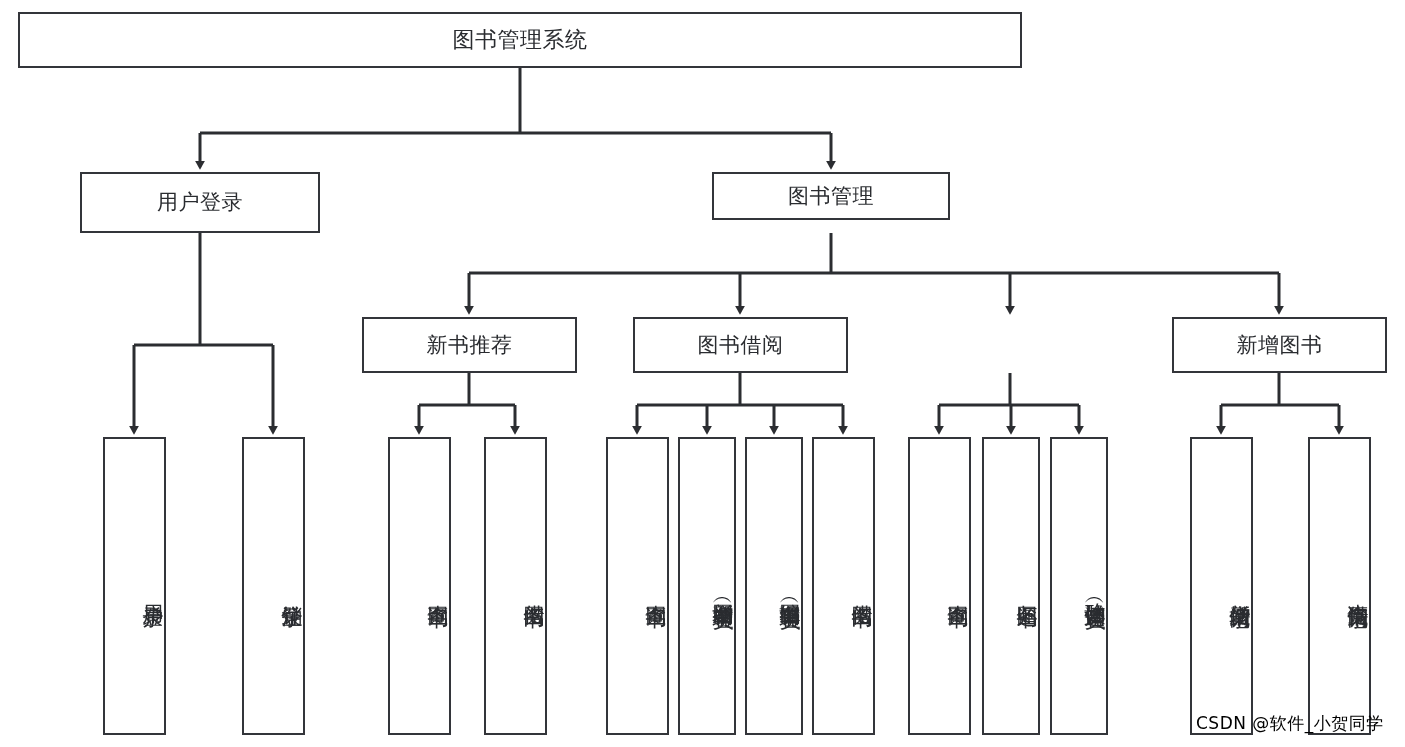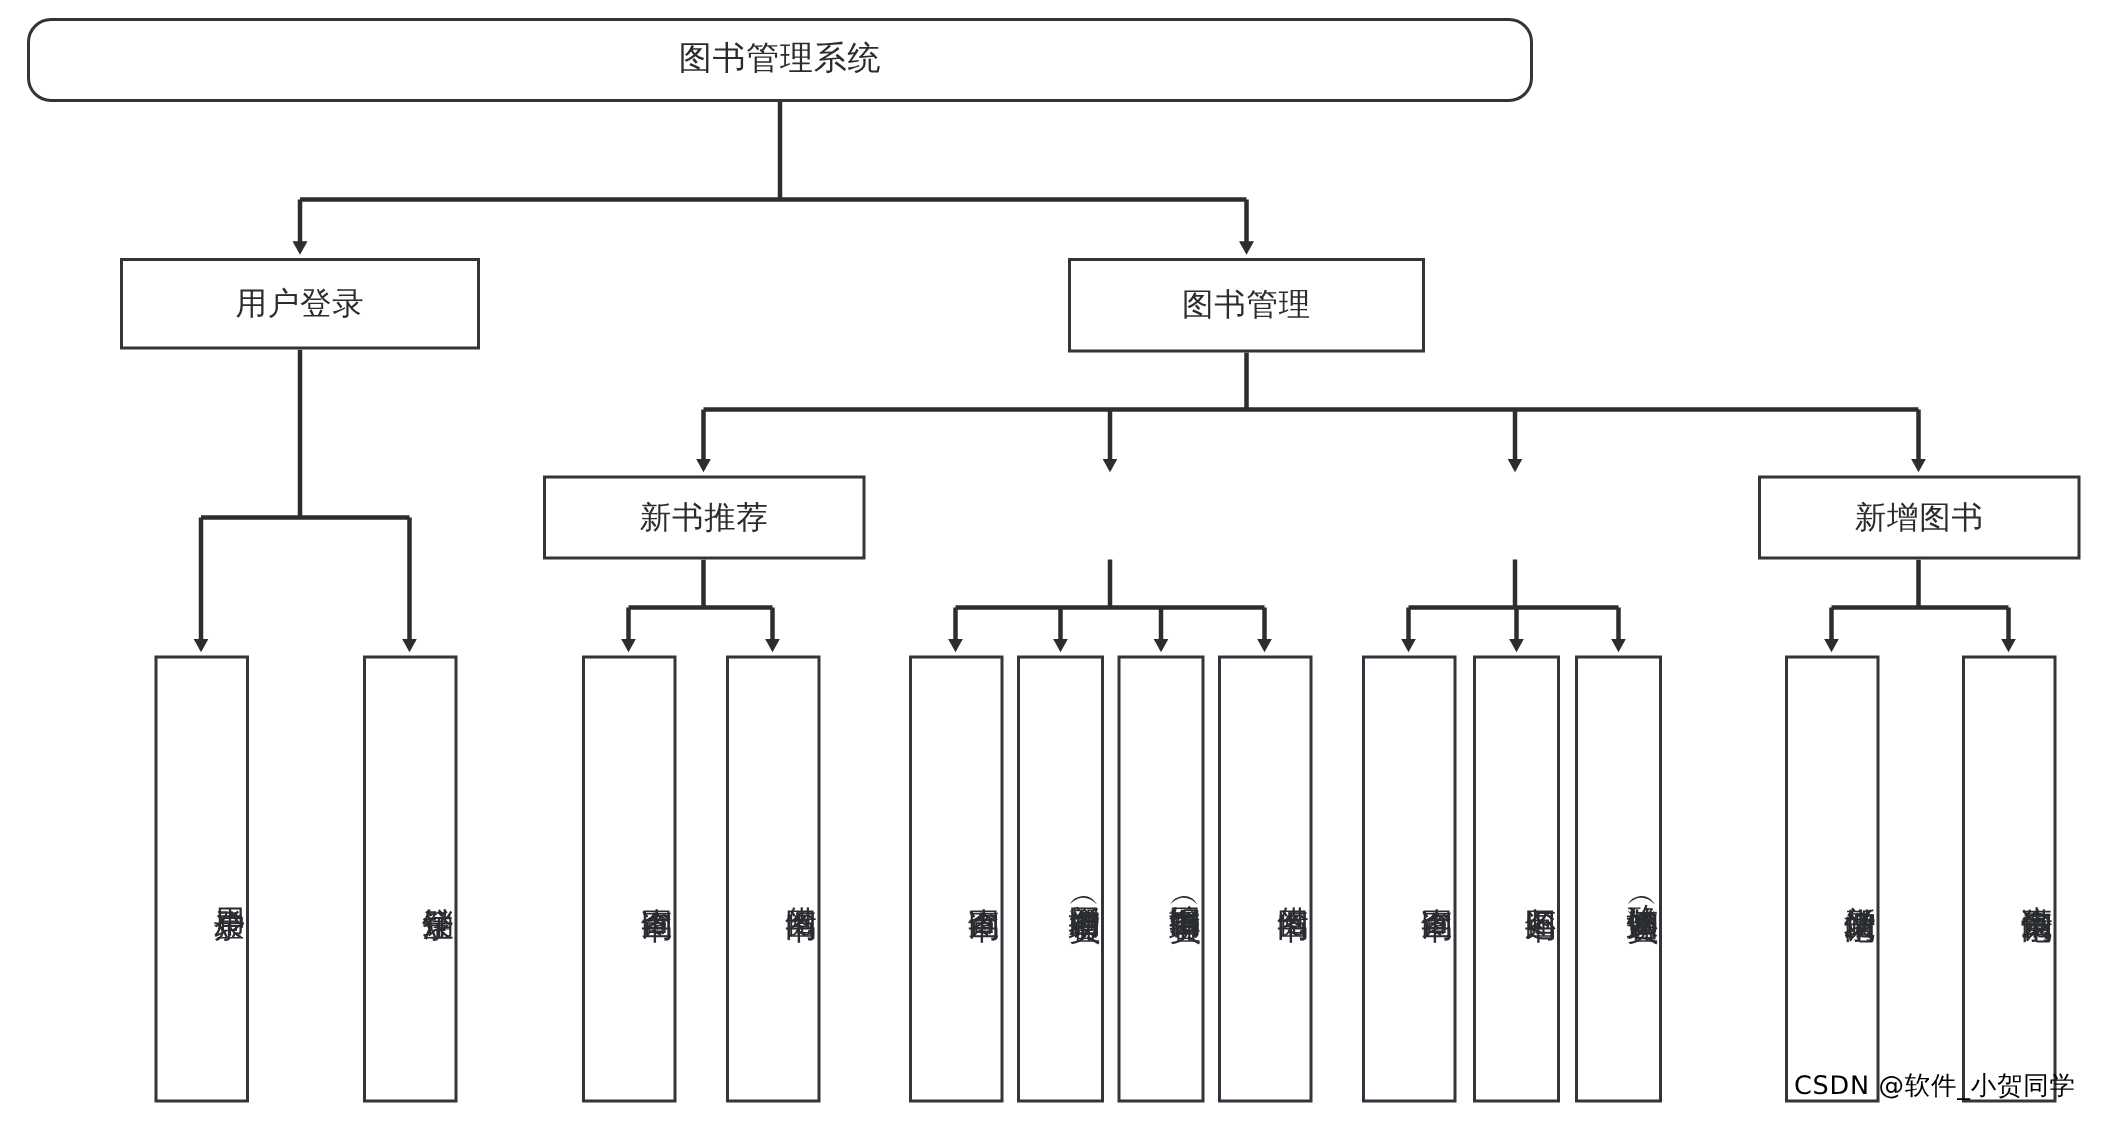--- a/index.html
+++ b/index.html
@@ -37,21 +37,20 @@
     color: #2a2c30;
     font-family: "DejaVu Sans", "Liberation Sans", sans-serif;
     line-height: 1.08;
   }
   .node.horiz {
     font-size: 21px;
     letter-spacing: 0.5px;
   }
   .node.horiz.root {
     font-size: 22px;
-    border-radius: 16px;
   }
   .node.vert {
     writing-mode: vertical-rl;
     text-orientation: upright;
     font-size: 21px;
     letter-spacing: 1px;
     align-items: flex-start;
     justify-content: center;
     padding-top: 8px;
   }
@@ -129,26 +128,29 @@
     </g>
   </svg>
 
   <div class="node horiz root" id="n-root" style="left: 18px; top: 12px; width: 1004px; height: 56px;">
     <span>图书管理系统</span>
   </div>
 
   <div class="node horiz" id="n-l1-0" style="left: 80px; top: 172px; width: 240px; height: 61px;">
     <span>用户登录</span>
   </div>
-  <div class="node horiz" id="n-l1-1" style="left: 712px; top: 172px; width: 238px; height: 63px;">
+  <div class="node horiz" id="n-l1-1" style="left: 712px; top: 172px; width: 238px; height: 48px;">
     <span>图书管理</span>
   </div>
 
   <div class="node horiz" id="n-l2-0" style="left: 362px; top: 317px; width: 215px; height: 56px;">
     <span>新书推荐</span>
+  </div>
+  <div class="node horiz" id="n-l2-1" style="left: 633px; top: 317px; width: 215px; height: 56px;">
+    <span>图书借阅</span>
   </div>
   <div class="node horiz" id="n-l2-3" style="left: 1172px; top: 317px; width: 215px; height: 56px;">
     <span>新增图书</span>
   </div>
 
   <div class="node vert" id="n-lf-0" style="left: 103px; top: 437px; width: 63px; height: 298px;">
     <span class="vlabel">用户登录</span>
   </div>
   <div class="node vert" id="n-lf-1" style="left: 242px; top: 437px; width: 63px; height: 298px;">
     <span class="vlabel">注销登录</span>

